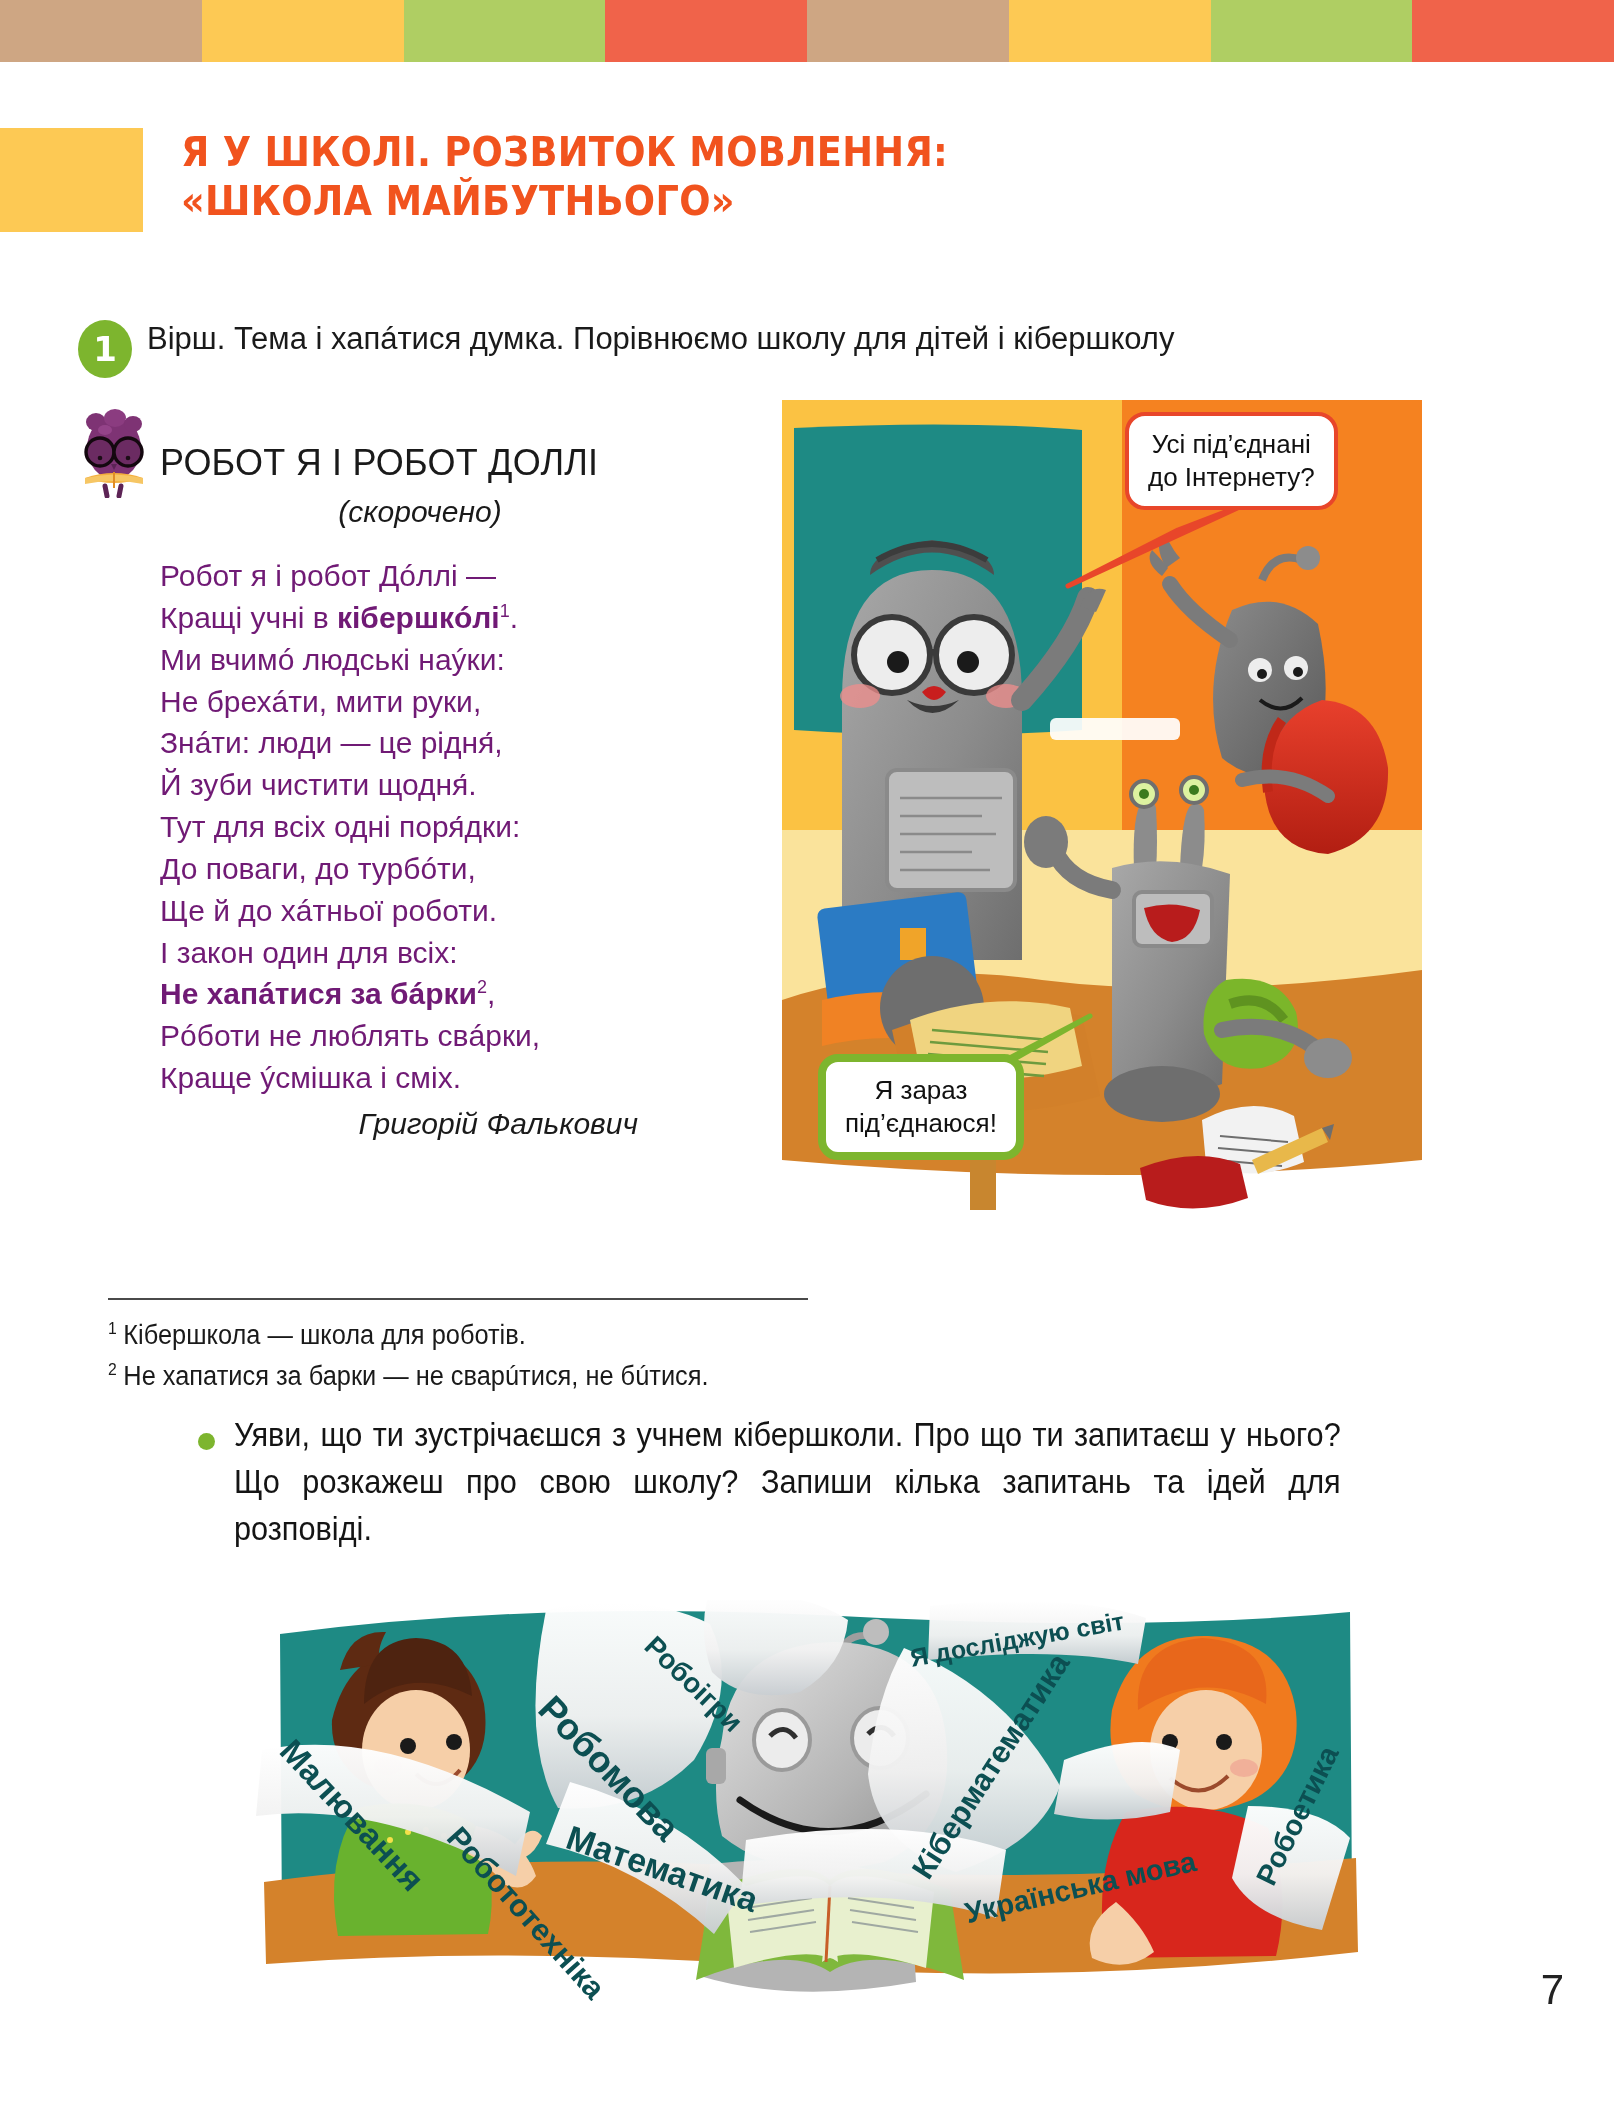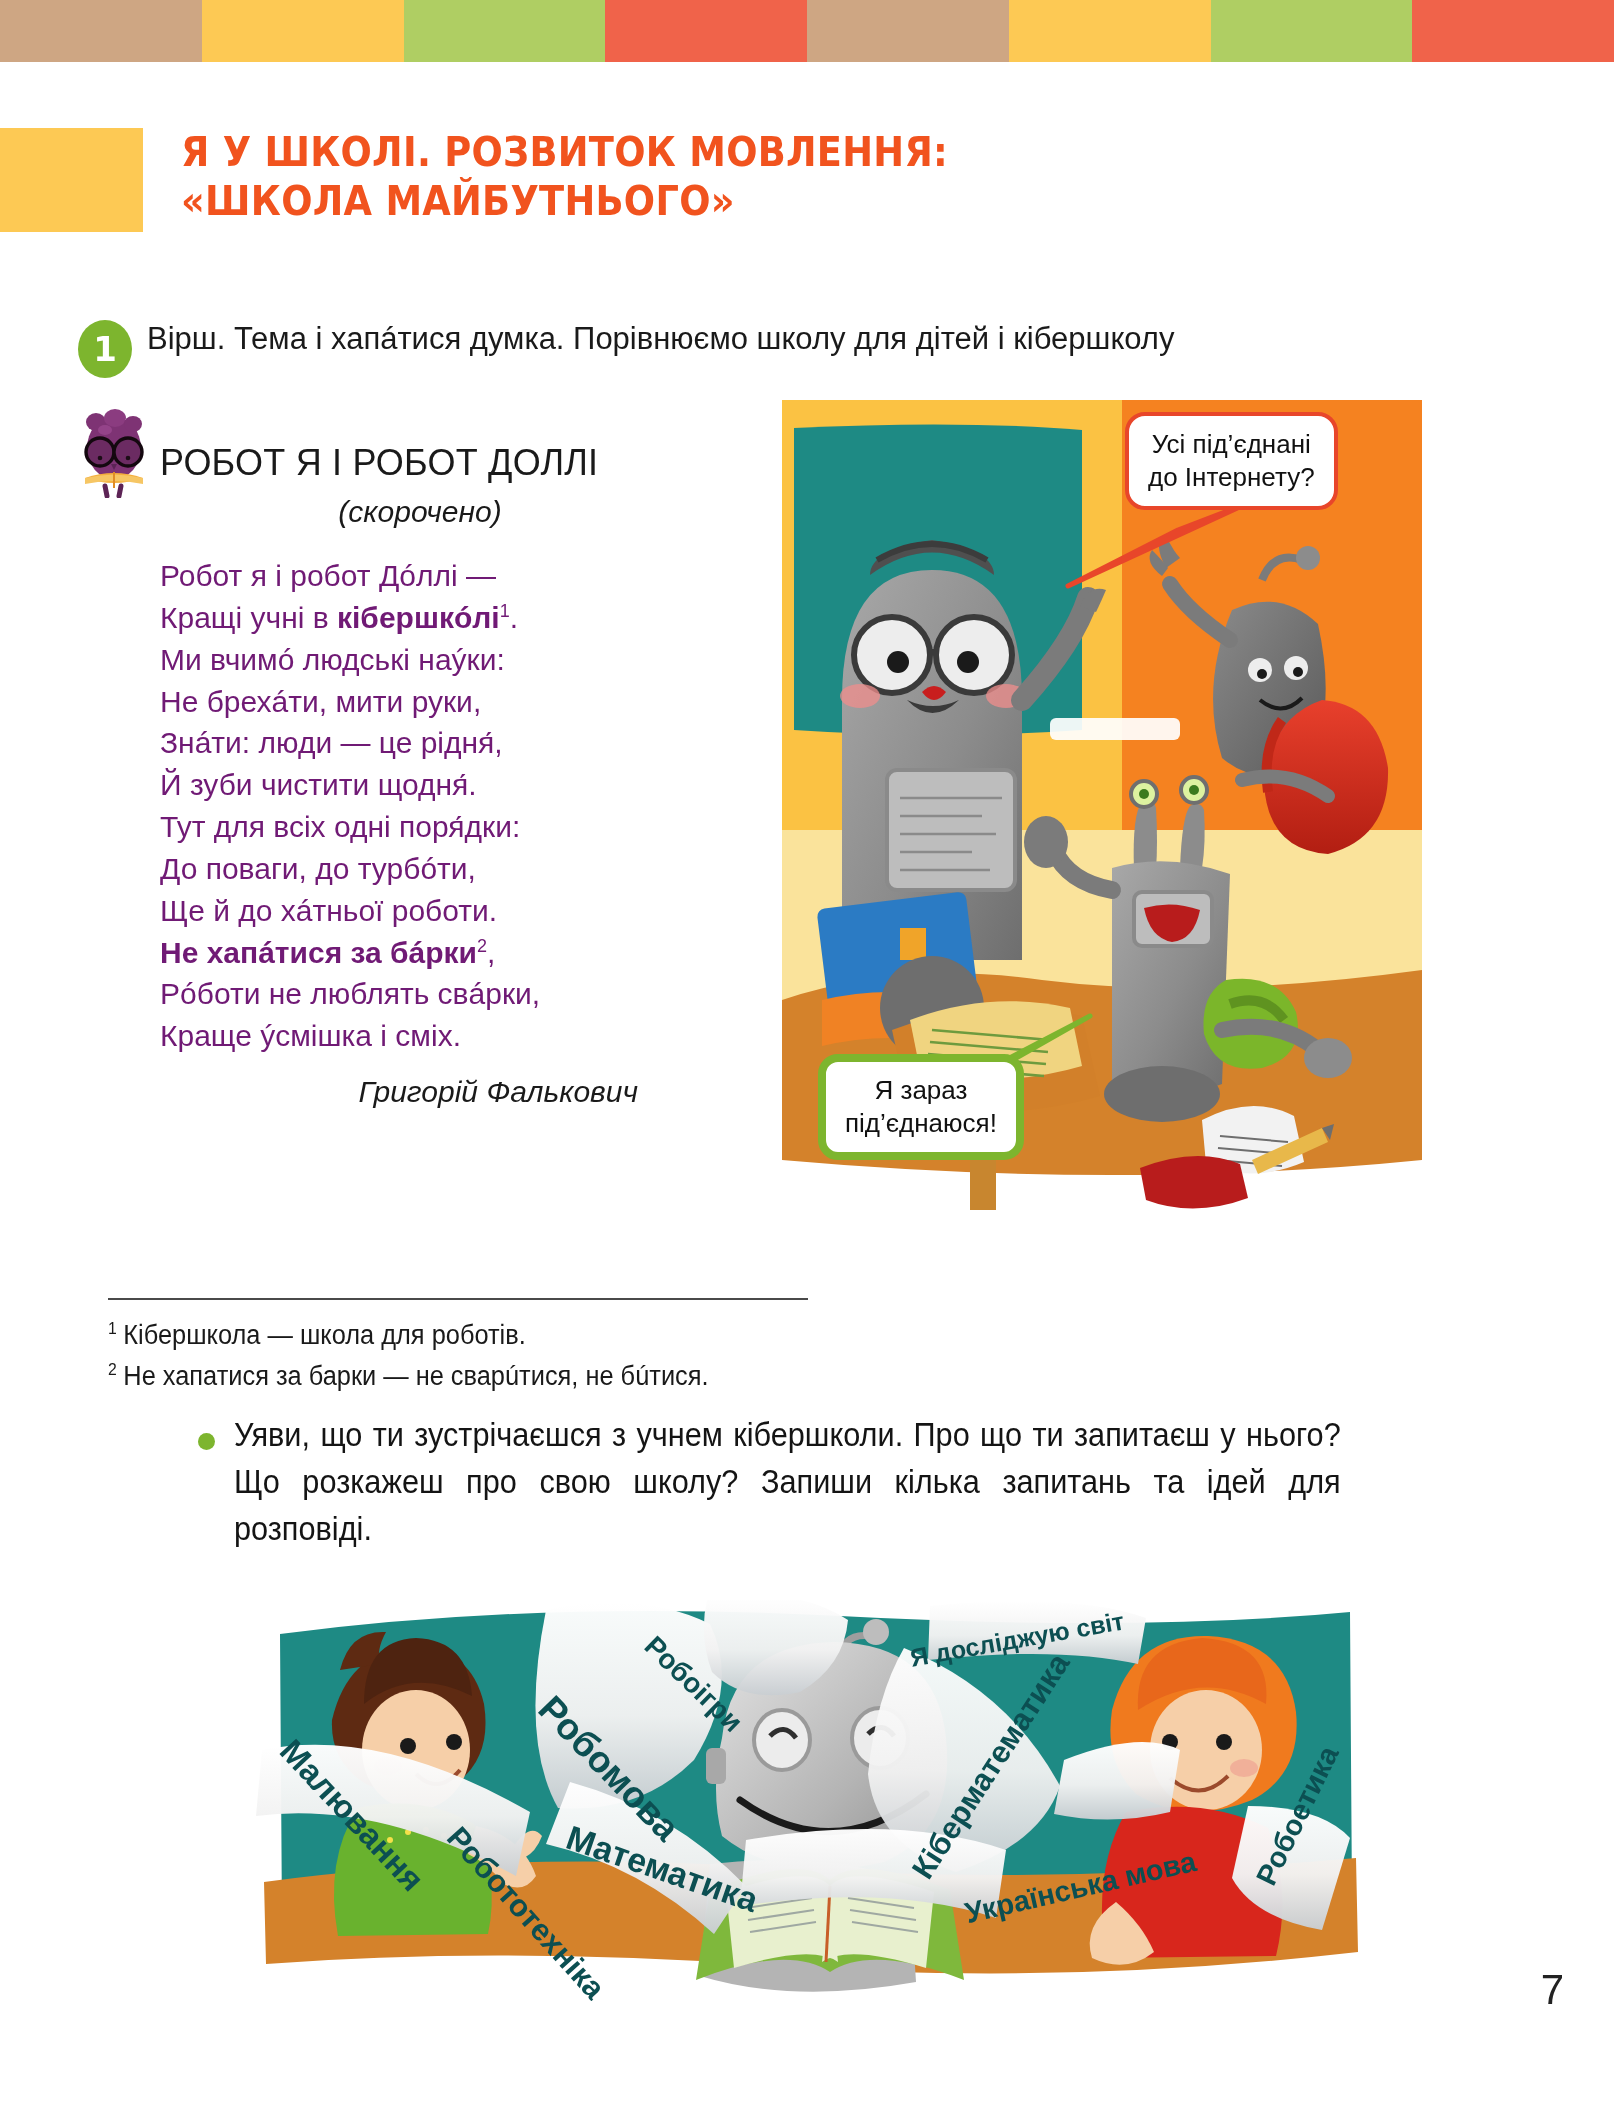--- a/index.html
+++ b/index.html
@@ -74,21 +74,21 @@
     font-size:30px; font-style:italic; color:#1a1a1a;
     text-align:center; margin:11px 0 0 40px;
   }
   #poem-lines {
     margin-top:26px; font-size:30px; line-height:1.395; color:#701a75;
   }
   #poem-lines .line { white-space:nowrap; }
   #poem-lines .line b { font-weight:bold; }
   #poem-lines .line sup { font-size:0.6em; vertical-align:super; font-weight:normal; }
   #poem-author {
-    margin-top:18px; font-size:30px; font-style:italic;
+    margin-top:8px; font-size:30px; font-style:italic;
     text-align:right; color:#1a1a1a; padding-right:2px;
   }
 
   
   #footnote-rule {
     position:absolute; left:108px; top:1298px;
     width:700px; height:2px; background:#4a4a4a;
   }
   #footnotes { position:absolute; left:108px; top:1315px; width:1100px; }
   #footnotes .footnote {
@@ -206,20 +206,21 @@
   <div id="poem-lines">
       <div class="line">Робот я і робот Дóллі —</div>
       <div class="line">Кращі учні в <b>кібершкóлі<sup>1</sup></b>.</div>
       <div class="line">Ми вчимó людські наýки:</div>
       <div class="line">Не брехáти, мити руки,</div>
       <div class="line">Знáти: люди — це рідня́,</div>
       <div class="line">Й зуби чистити щодня́.</div>
       <div class="line">Тут для всіх одні поря́дки:</div>
       <div class="line">До поваги, до турбóти,</div>
       <div class="line">Ще й до хáтньої роботи.</div>
+      <div class="line">І закон один для всіх:</div>
       <div class="line"><b>Не хапáтися за бáрки<sup>2</sup></b>,</div>
       <div class="line">Рóботи не люблять свáрки,</div>
       <div class="line">Краще ýсмішка і сміх.</div>
     </div>
   <div id="poem-author">Григорій Фалькович</div>
 </div>
 
 <div id="footnote-rule"></div>
 <div id="footnotes">
     <div class="footnote"><sup>1</sup>Кібершкола — школа для роботів.</div>

